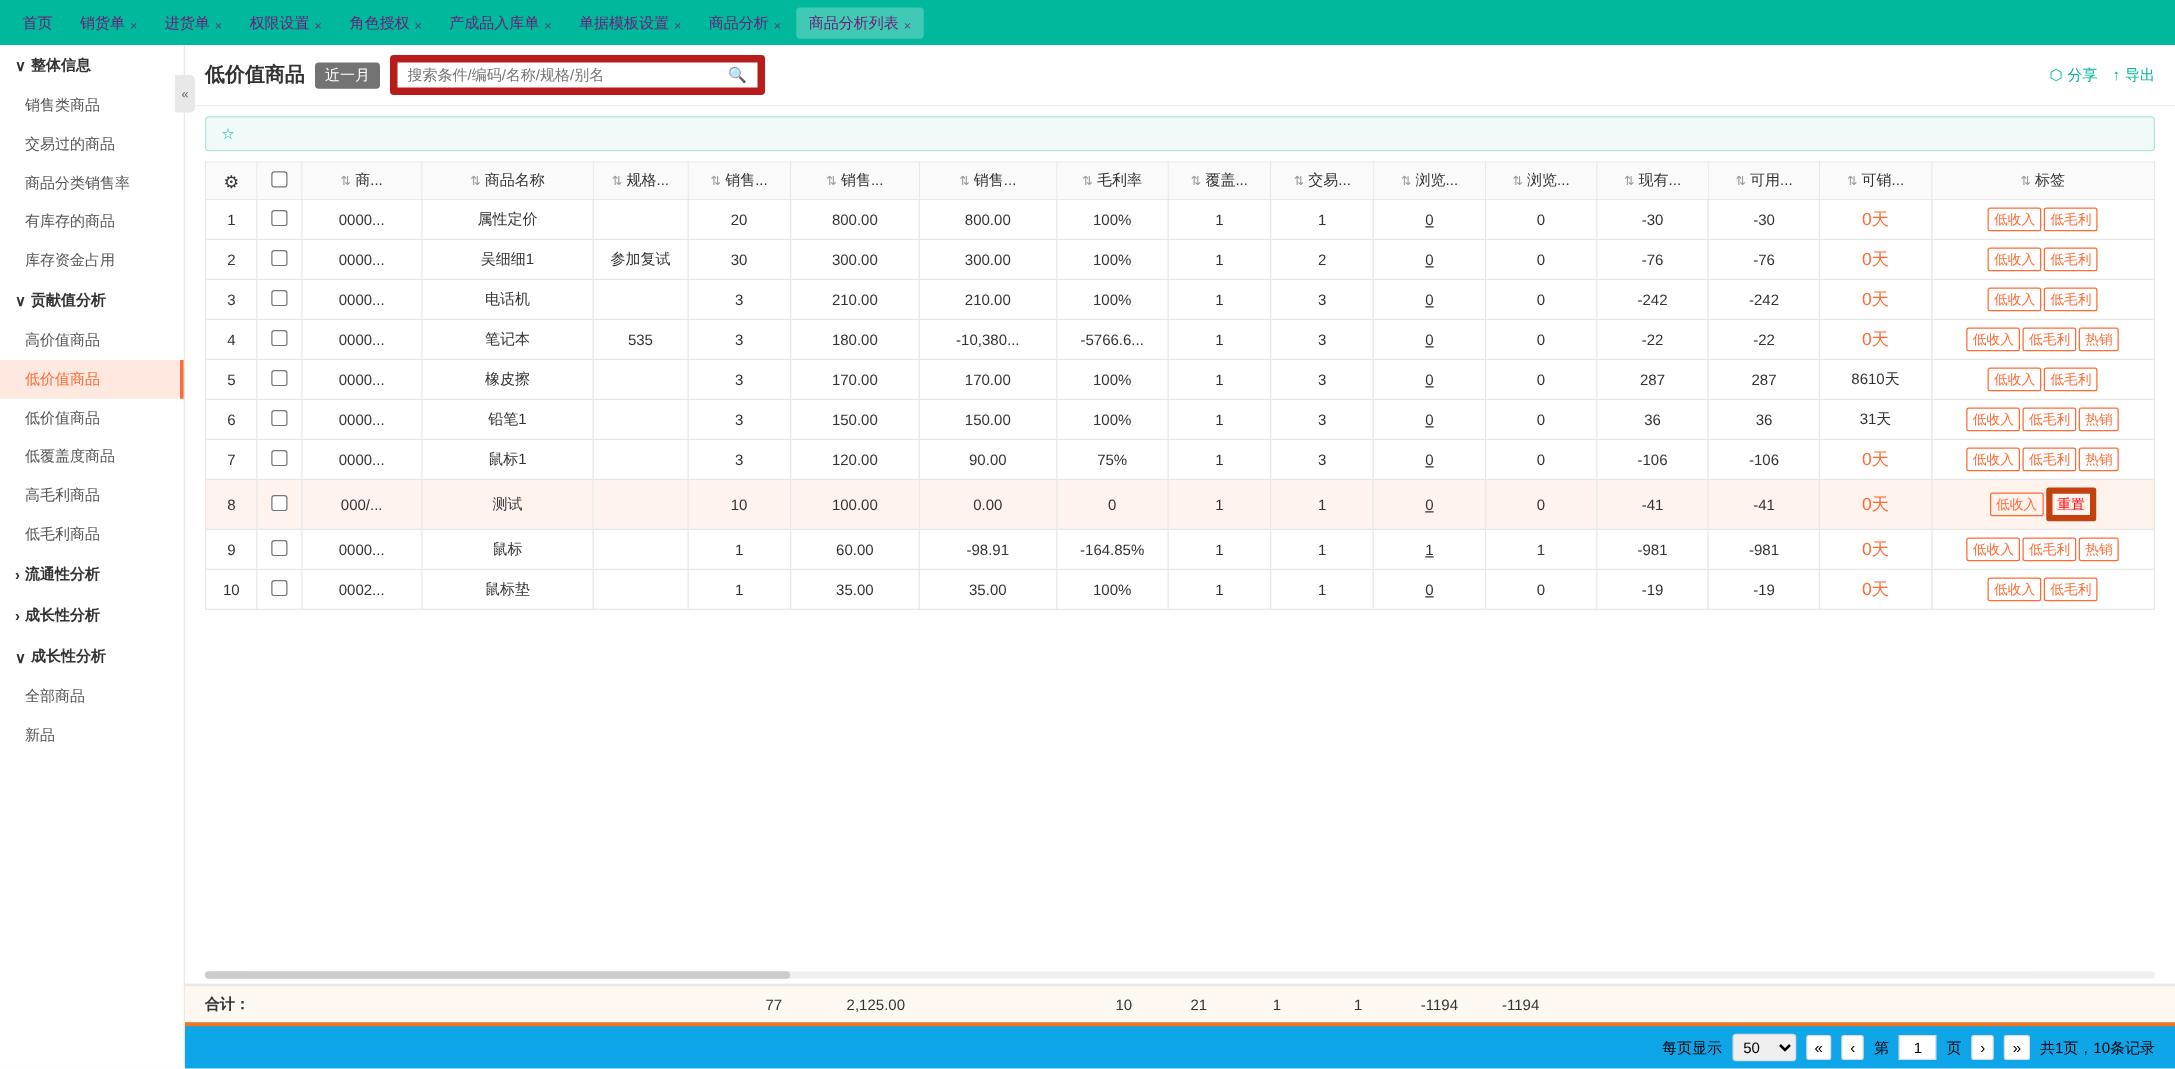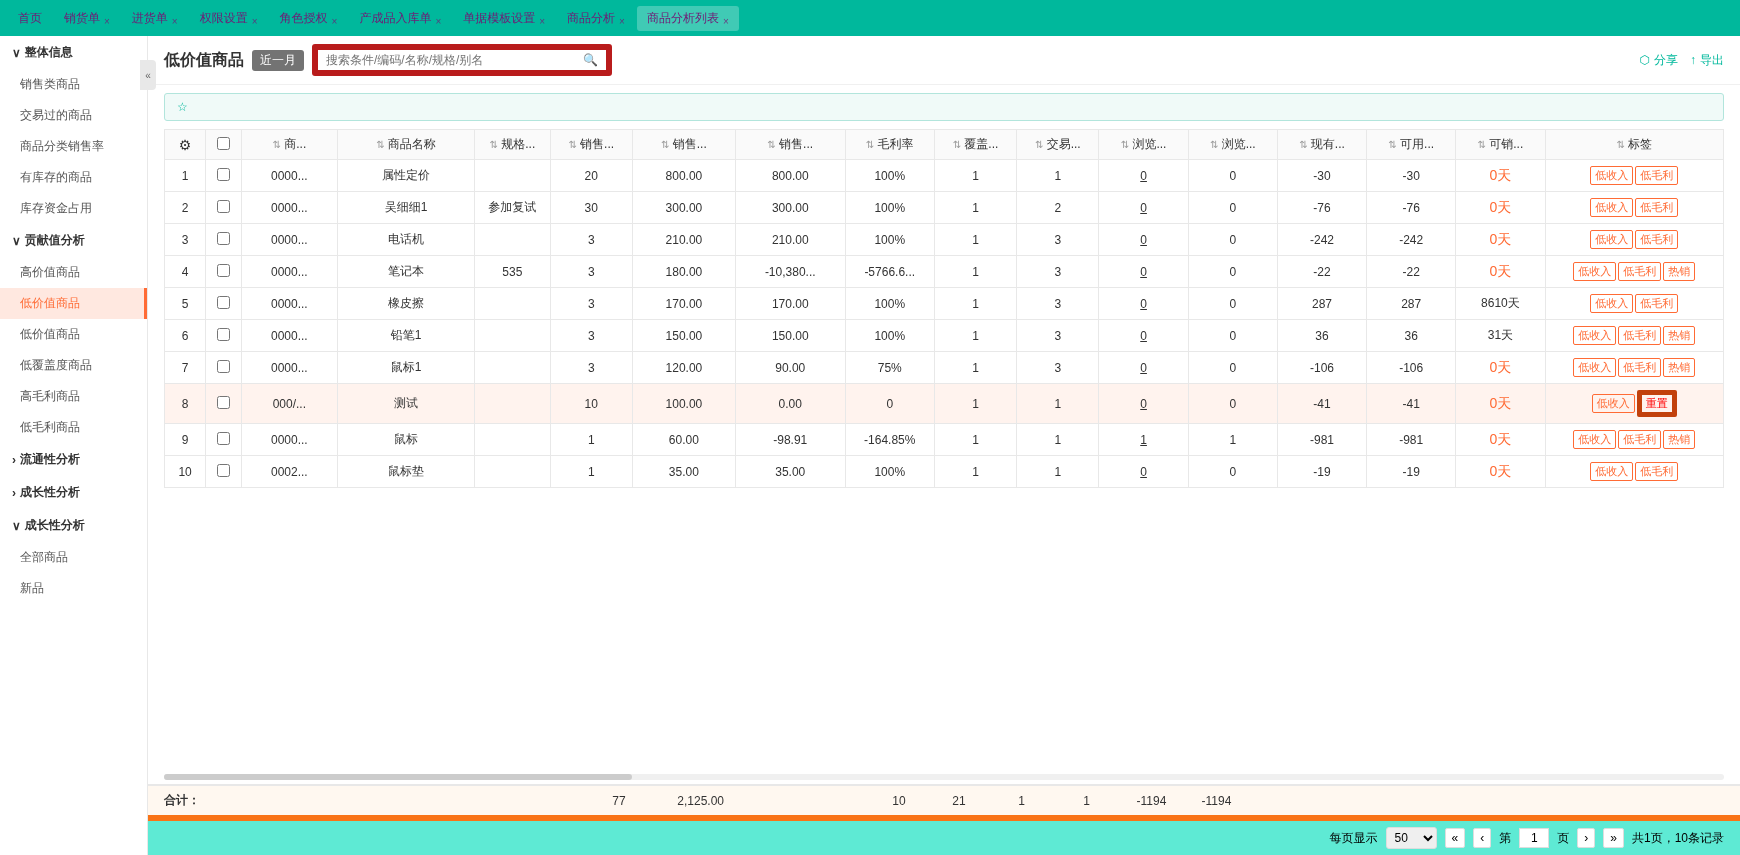--- a/index.html
+++ b/index.html
@@ -181,27 +181,27 @@
       padding: 6px 16px;
       display: flex;
       align-items: center;
       font-size: 12px;
       color: #333;
     }
     .total-label { width: 200px; font-weight: bold; }
     
     
     .pagination {
-      border-top: 6px solid #f97316;
+      border-top: 3px solid #f97316;
       padding: 6px 16px;
       display: flex;
       align-items: center;
       justify-content: flex-end;
       gap: 8px;
-      background: #5eead4;
+      background: #0ea5e9;
     }
     .page-size-select {
       border: 1px solid #ddd;
       padding: 2px 4px;
       border-radius: 3px;
       font-size: 12px;
     }
     .page-btn {
       border: 1px solid #ddd;
       background: #fff;

